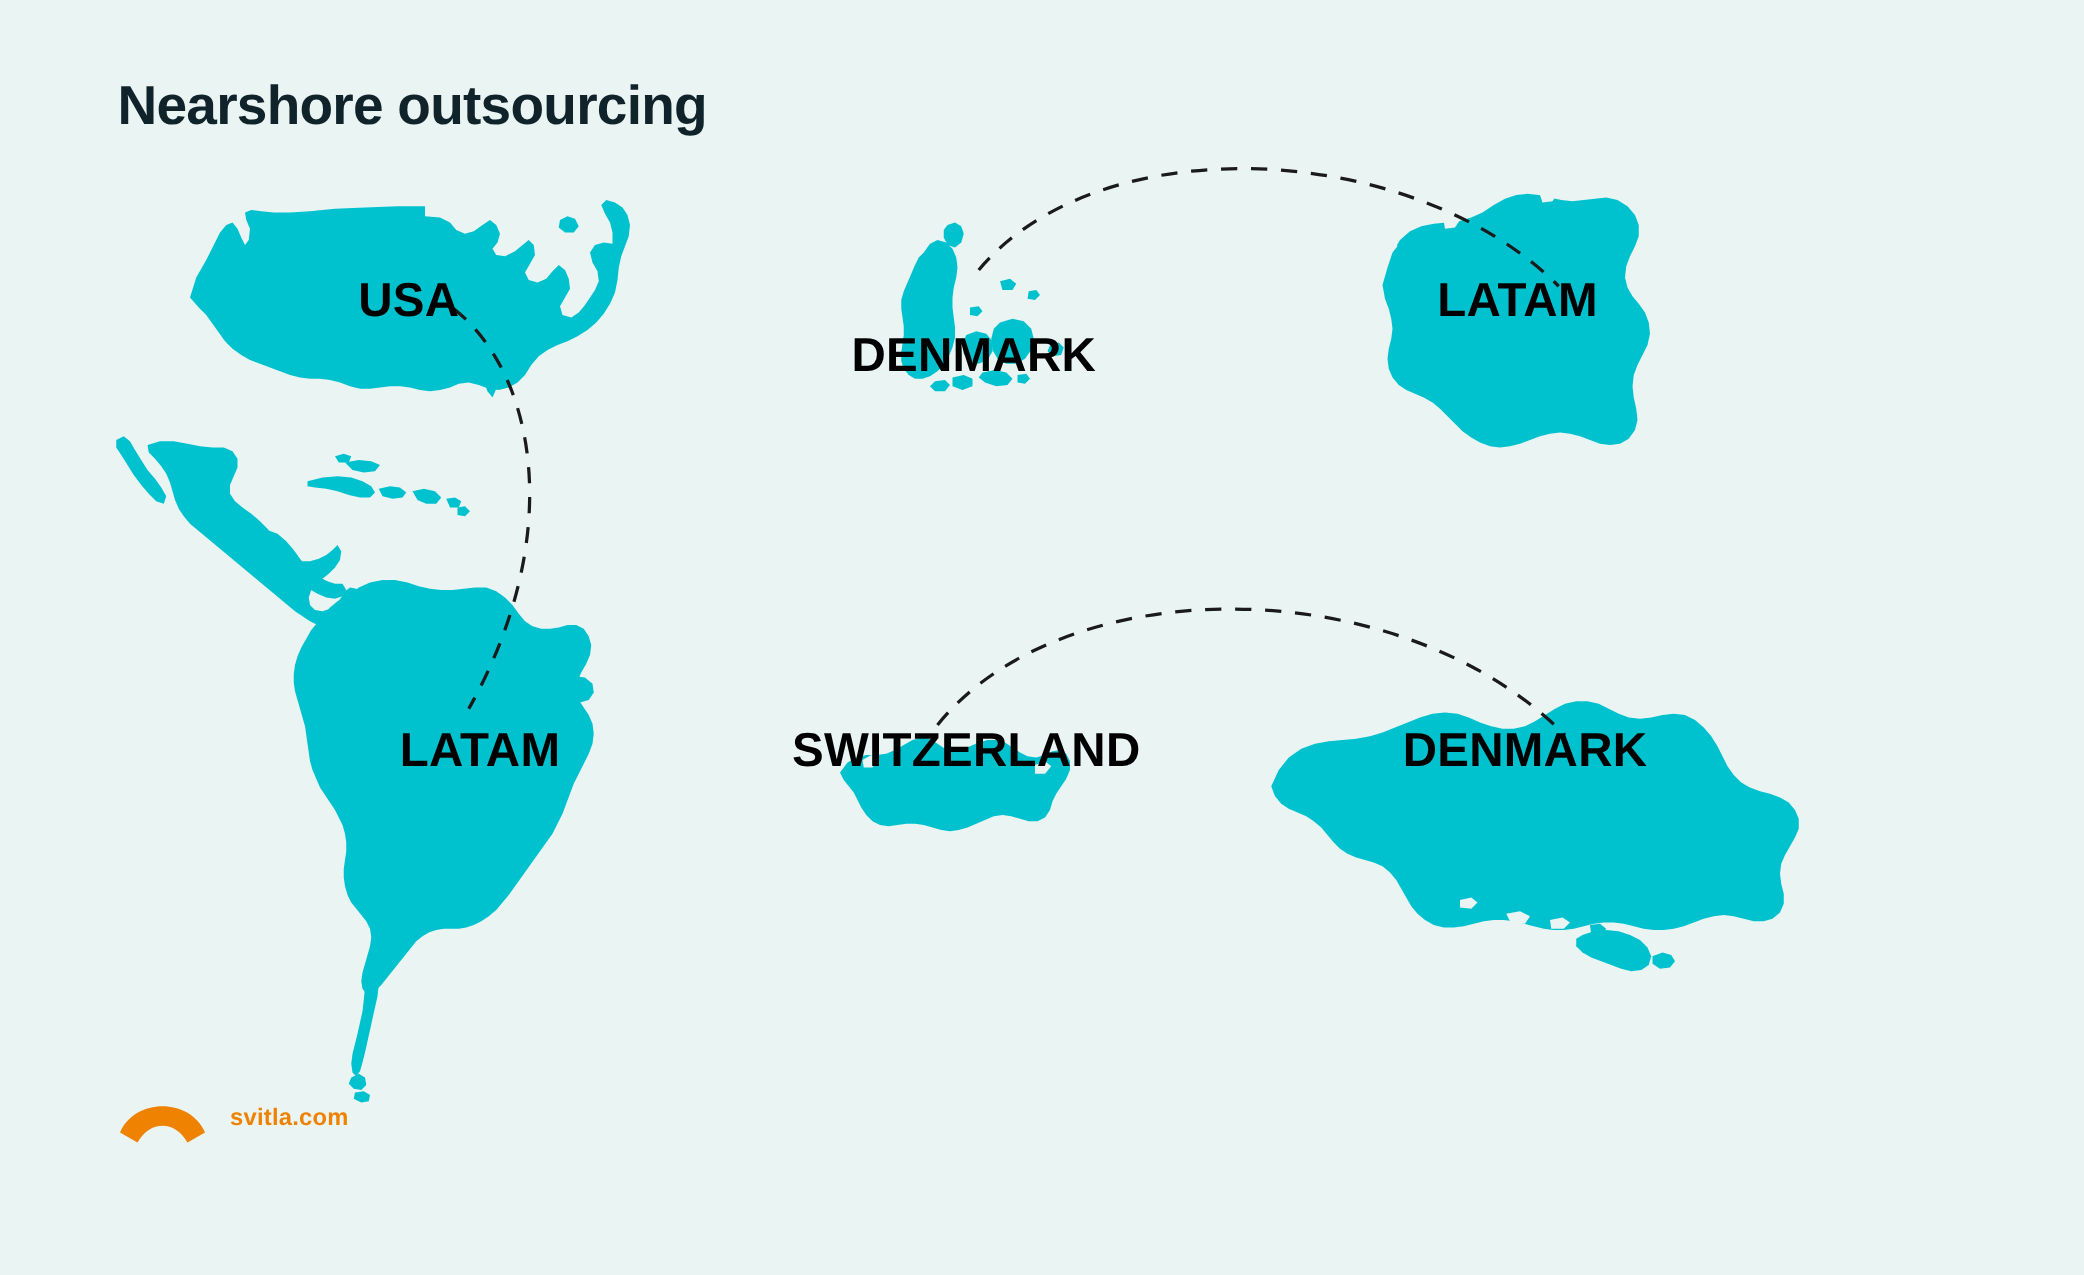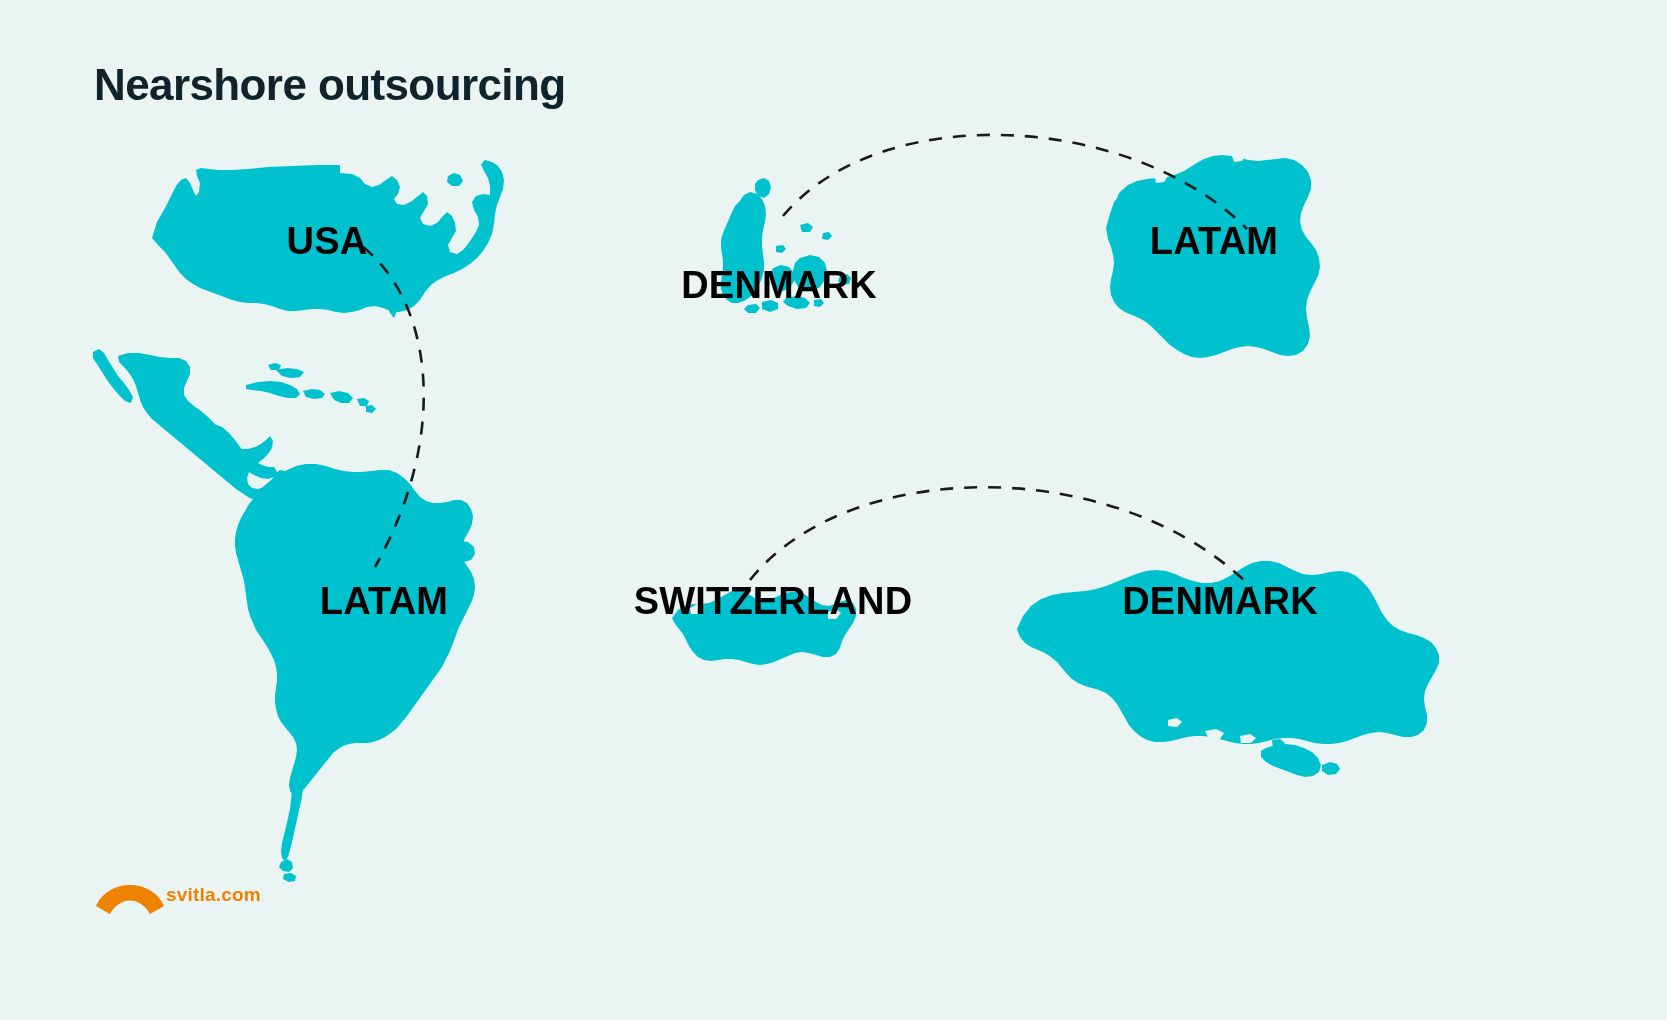--- a/index.html
+++ b/index.html
@@ -55,20 +55,21 @@
     line-height: 1.58;
     color: #1d2b30;
   }
   .caption span { display: block; }
   .logo-wrap {
     position: absolute;
     left: 94px;
     top: 870px;
     display: flex;
     align-items: center;
+    gap: 18px;
   }
   .logo-mark {
     width: 72px;
     height: 50px;
   }
   .logo-text {
     font-size: 19px;
     font-weight: bold;
     color: #ef8200;
     letter-spacing: 0.2px;

